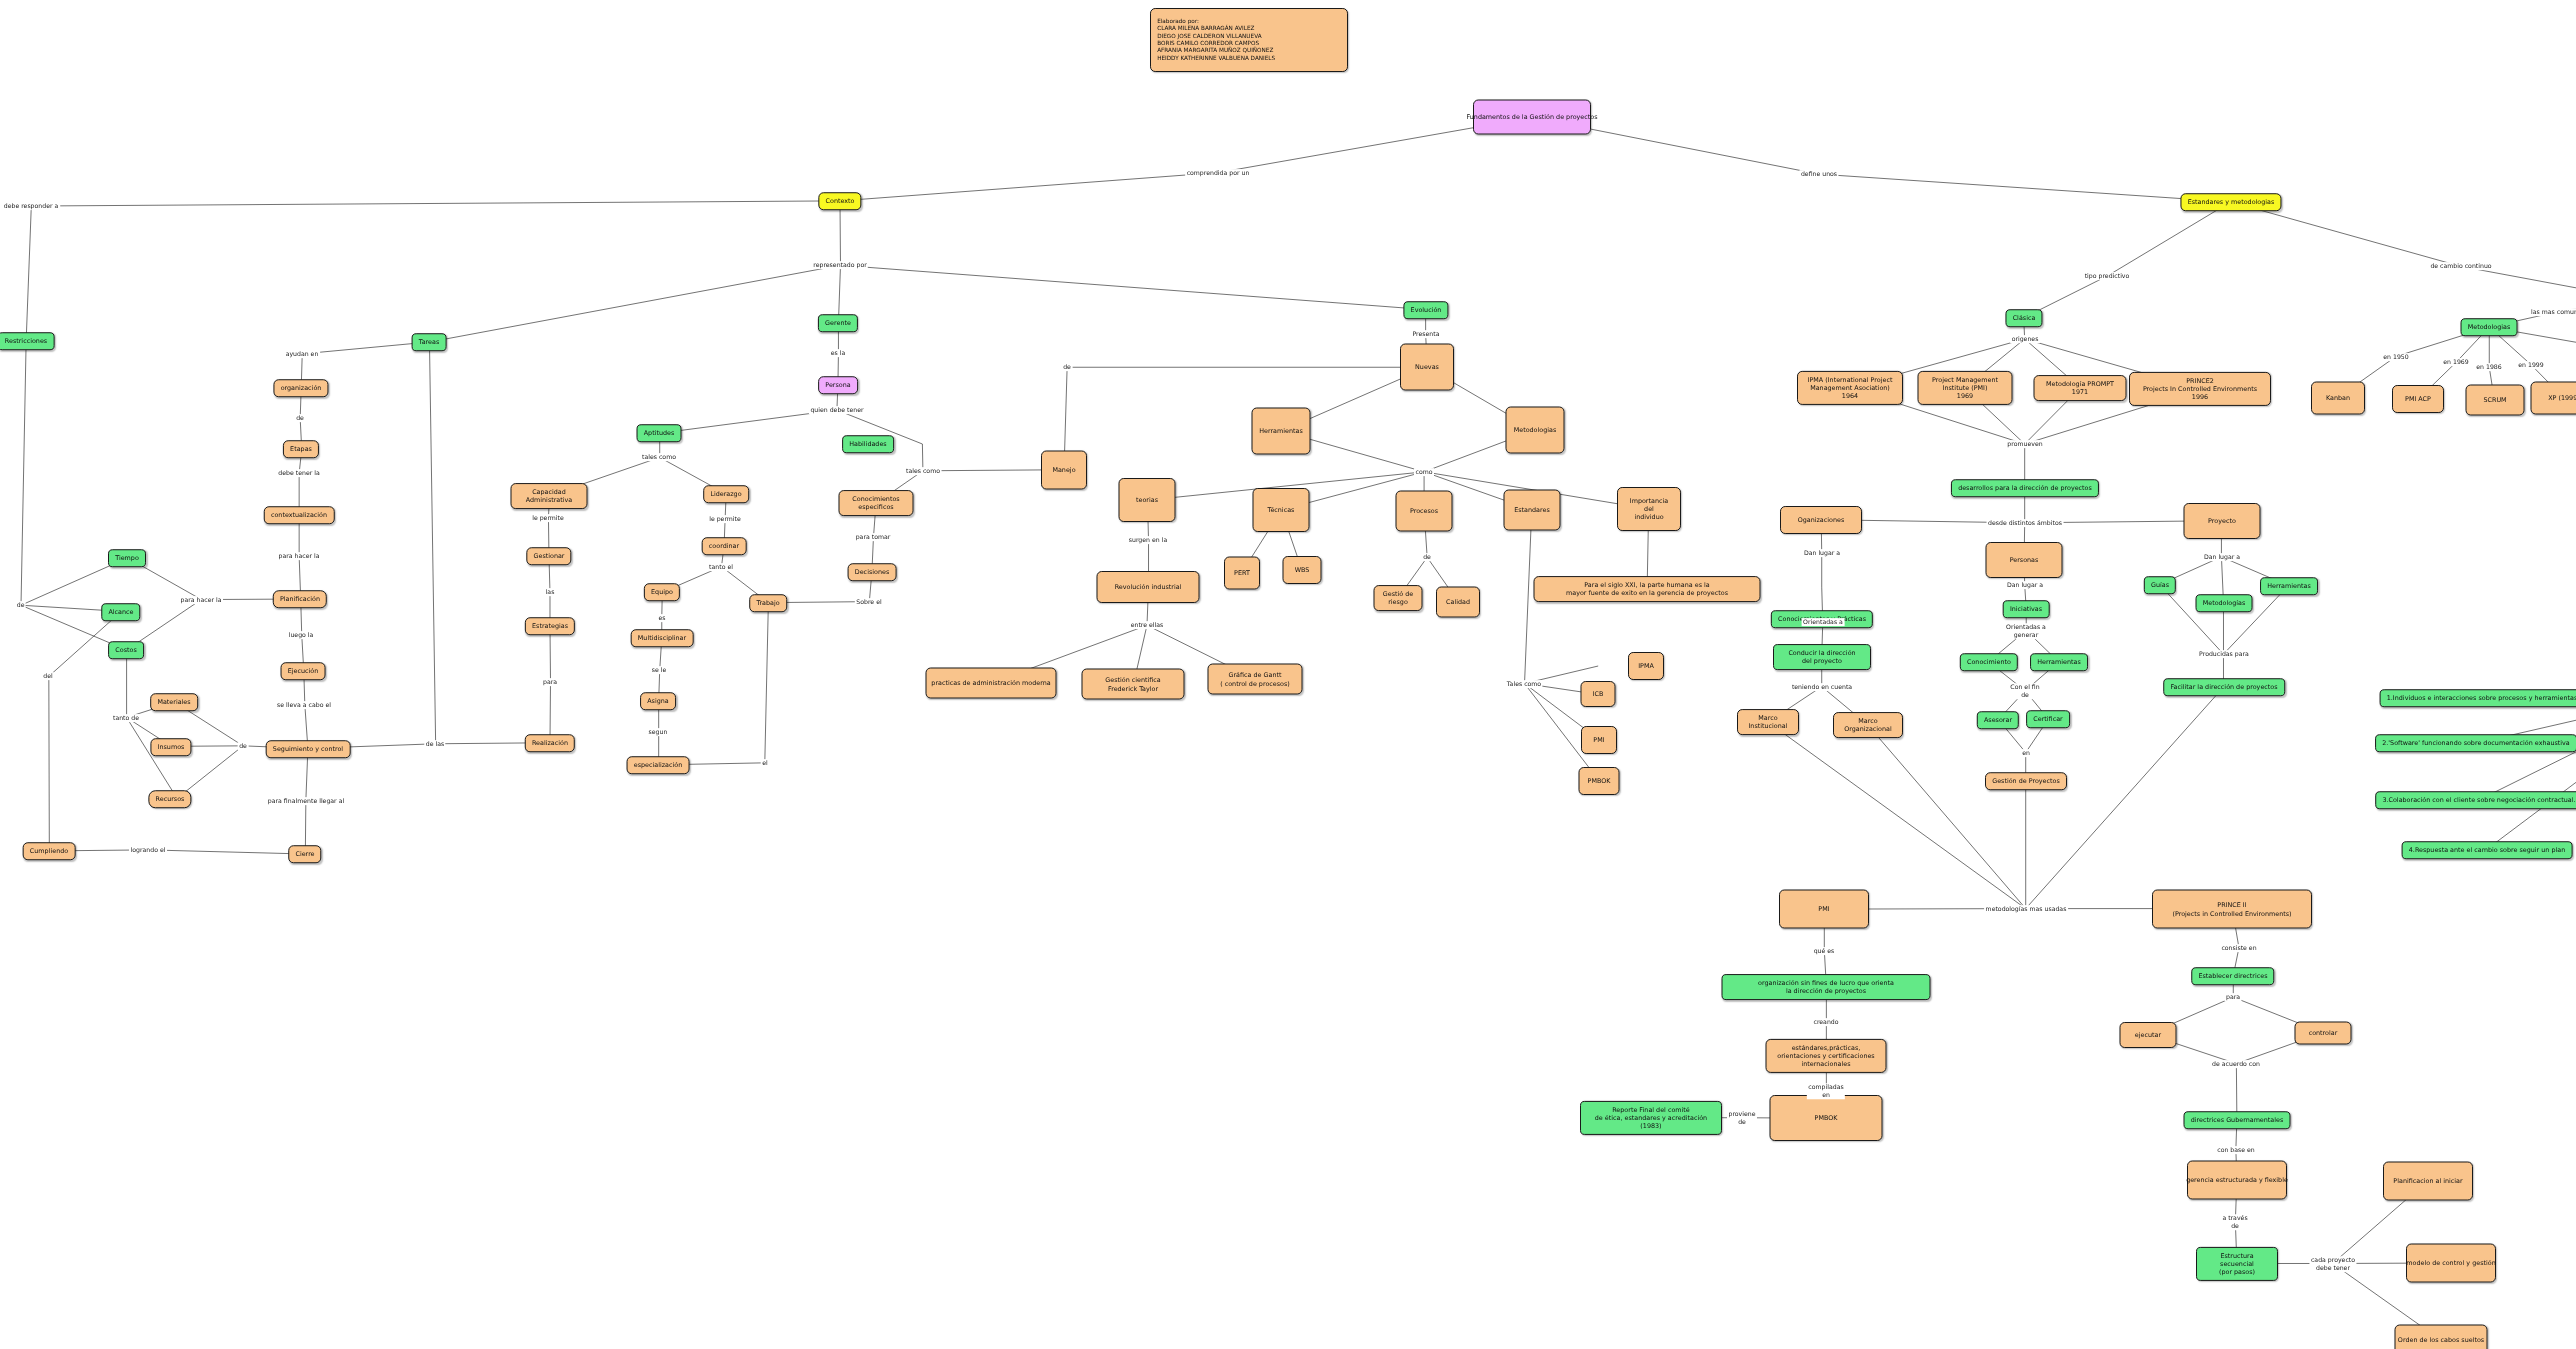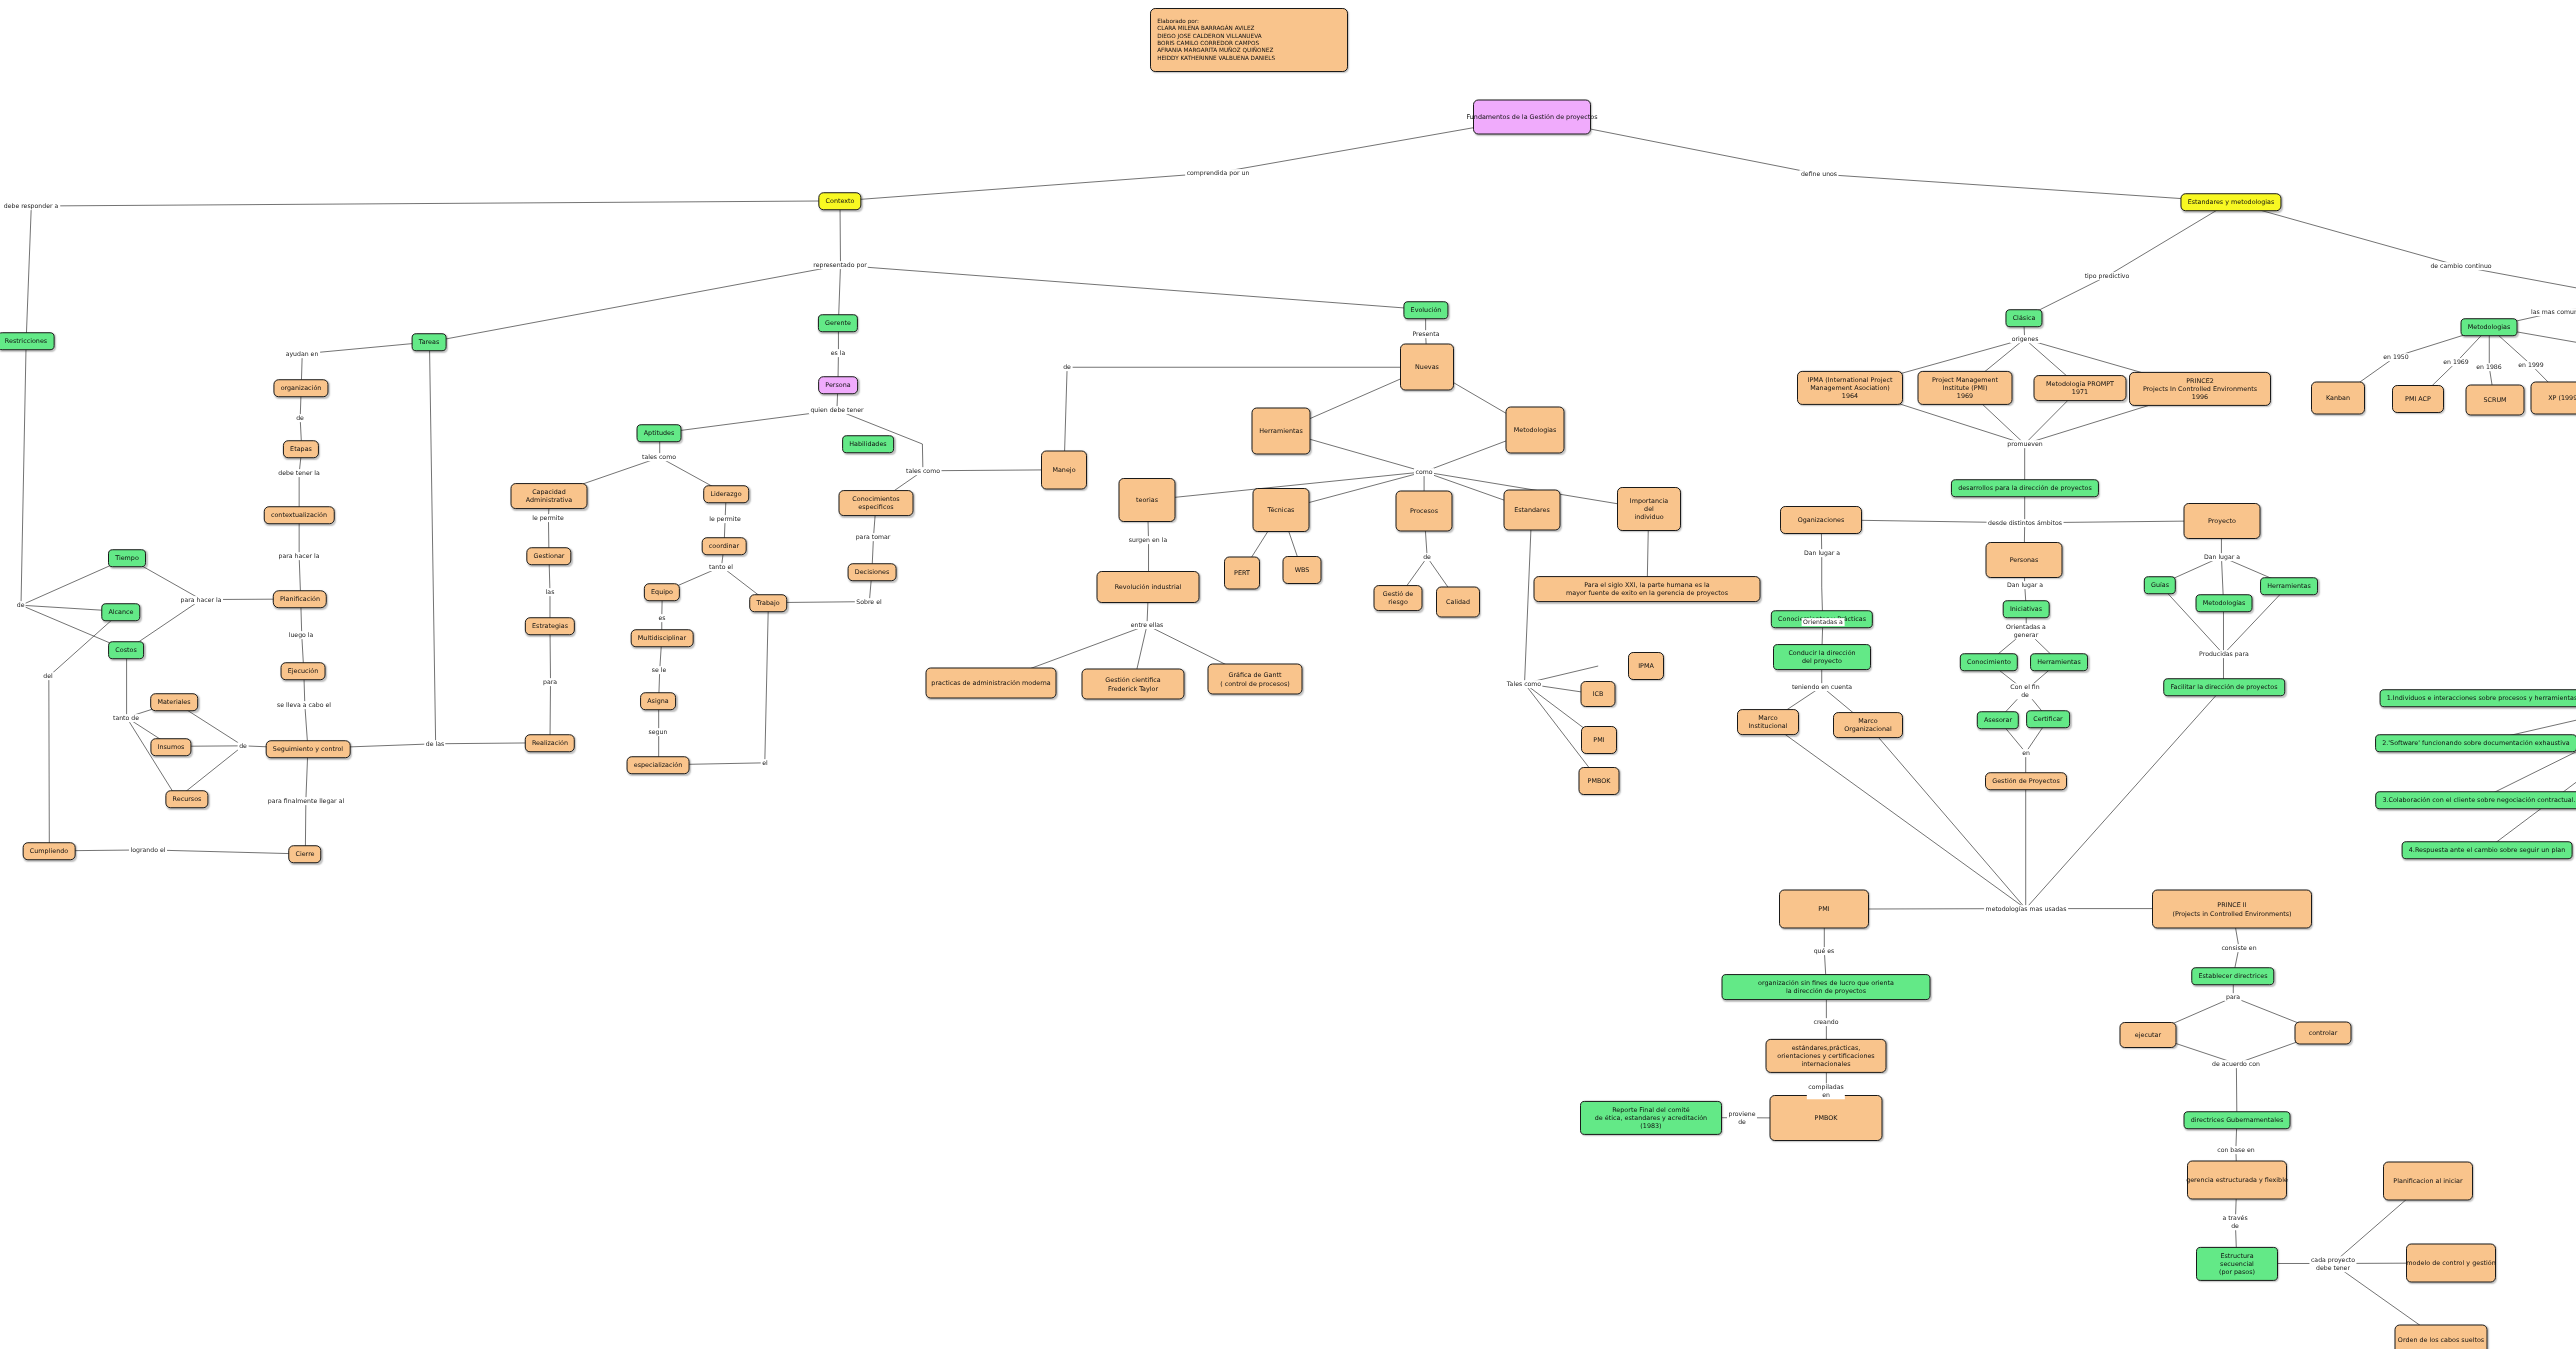--- a/index.html
+++ b/index.html
@@ -260,21 +260,21 @@
 HEIDDY KATHERINNE VALBUENA DANIELS</div>
     <div class="node orange single" style="left: 1532px; top: 117px; width: 118px; min-height: 35px;">Fundamentos de la Gestión de proyectos</div>
     <div class="node yellow single" style="left: 840px; top: 201px;">Contexto</div>
     <div class="node yellow single" style="left: 2231px; top: 202px;">Estandares y metodologias</div>
     <div class="node green single" style="left: 26px; top: 341px;">Restricciones</div>
     <div class="node green single" style="left: 127px; top: 558px;">Tiempo</div>
     <div class="node green single" style="left: 121px; top: 612px;">Alcance</div>
     <div class="node green single" style="left: 126px; top: 650px;">Costos</div>
     <div class="node peach single" style="left: 174px; top: 702px;">Materiales</div>
     <div class="node peach single" style="left: 171px; top: 747px;">Insumos</div>
-    <div class="node peach single" style="left: 187px; top: 799px;">Recursos</div>
+    <div class="node peach single" style="left: 170px; top: 799px; border-radius: 7px;">Recursos</div>
     <div class="node peach single" style="left: 49px; top: 851px;">Cumpliendo</div>
     <div class="node green single" style="left: 429px; top: 342px;">Tareas</div>
     <div class="node peach single" style="left: 301px; top: 388px;">organización</div>
     <div class="node peach single" style="left: 301px; top: 449px;">Etapas</div>
     <div class="node peach single" style="left: 299px; top: 515px;">contextualización</div>
     <div class="node peach single" style="left: 300px; top: 599px; border-radius: 6px;">Planificación</div>
     <div class="node peach single" style="left: 303px; top: 671px;">Ejecución</div>
     <div class="node peach single" style="left: 308px; top: 749px;">Seguimiento y control</div>
     <div class="node peach single" style="left: 305px; top: 854px;">Cierre</div>
     <div class="node peach multi" style="left: 549px; top: 496px; width: 77px;">Capacidad

